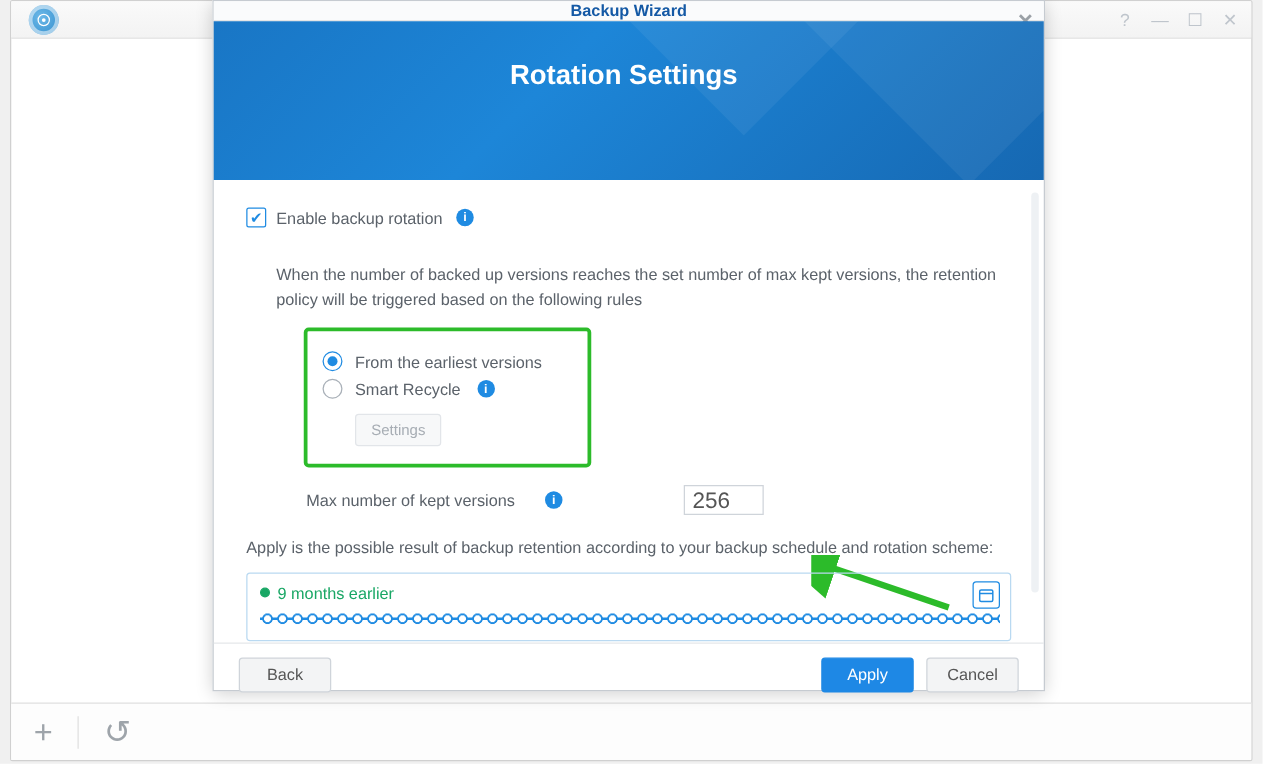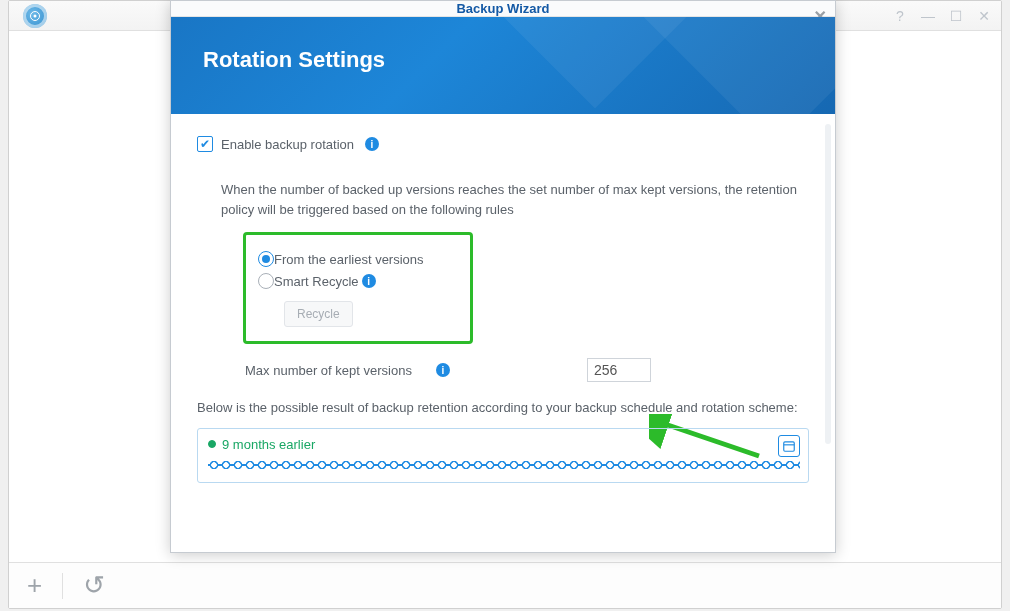--- a/index.html
+++ b/index.html
@@ -34,23 +34,23 @@
     background:#fff; border:1px solid #c6cbd1; box-shadow:0 2px 14px rgba(0,0,0,.2);
   }
   .wizard-title {
     height:16px; display:flex; align-items:center; justify-content:center;
     font-size:13px; font-weight:bold; color:#1459a5; position:relative;
     border-bottom:1px solid #e5e5e5; background:#fafbfc;
   }
   .wizard-title .close { position:absolute; right:8px; top:6px; font-size:16px; color:#9aa0a6; }
 
   .wizard-header {
-    height:97px; padding:30px 28px 0 32px;
+    height:127px; padding:30px 28px 0 20px;
     background:linear-gradient(135deg,#1976c5 0%, #1d86d8 40%, #1668b2 100%);
-    position:relative; overflow:hidden; color:#fff;
+    position:relative; overflow:hidden; color:#fff;text-align:center;
   }
   .wizard-header::before, .wizard-header::after {
     content:""; position:absolute; width:200px; height:200px;
     background:rgba(255,255,255,.06); transform:rotate(45deg);
   }
   .wizard-header::before { right:-40px; top:-110px; }
   .wizard-header::after  { right:140px; top:-150px; }
   .wizard-header h1 { font-size:22px; font-weight:bold; }
 
   .wizard-body {
@@ -70,40 +70,40 @@
   .info-ic {
     width:14px; height:14px; border-radius:50%; background:#1f8be2; color:#fff;
     font-size:10px; font-weight:bold; display:inline-flex; align-items:center; justify-content:center;
     margin-left:3px;
   }
   .desc { margin-left:24px; line-height:1.55; margin-bottom:12px;margin-top:28px; }
   .radio-box {
     margin-left:46px; border:3px solid #2cbb2a; border-radius:4px;
     padding:10px 16px 14px 12px; width:230px; position:relative;
   }
-  .radio-row { display:flex; align-items:center; margin:6px 0; }
+  .radio-row { display:flex; align-items:center; gap:10px; margin:6px 0; }
   .radio {
     width:16px; height:16px; border:1px solid #a9b0b8; border-radius:50%;
     display:inline-flex; align-items:center; justify-content:center;
   }
   .radio.sel { border-color:#1f8be2; }
   .radio.sel::after { content:""; width:8px; height:8px; background:#1f8be2; border-radius:50%; }
   .settings-btn {
     margin-left:26px; margin-top:6px; padding:5px 12px; font-size:12px; color:#a7adb4;
     background:#f7f8f9; border:1px solid #e2e5e9; border-radius:3px;
   }
 
   .arrow {
     position:absolute; left:478px; top:300px; transform:rotate(0deg);
   }
 
   .max-row { display:flex; align-items:center; gap:21px; margin-left:48px; margin-top:14px;}
   .max-row input {
-    width:64px; height:24px; border:1px solid #cfd4da; padding:0 6px; font-size:14px; color:#555;
-    margin-left:116px;
+    width:64px; height:24px; border:1px solid #cfd4da; padding:0 6px; font-size:18px; color:#555;
+    margin-left:76px;
   }
 
   .below-txt { margin-top:16px; margin-bottom:10px; line-height:1.5;}
 
   .timeline {
     border:1px solid #b9d9f1; border-radius:3px; padding:8px 8px 12px 10px; position:relative;
     margin-top:4px;
   }
   .tl-label { color:#19a765; font-size:13px; display:flex; align-items:center; gap:6px; margin-bottom:8px;}
   .tl-dot-start { width:8px; height:8px; background:#19a765; border-radius:50%; border:1px solid #19a765;}
@@ -178,48 +178,54 @@
     <div class="radio-box">
       <div class="radio-row">
         <span class="radio sel"></span>
         <span>From the earliest versions</span>
       </div>
       <div class="radio-row">
         <span class="radio"></span>
         <span>Smart Recycle</span>
         <span class="info-ic">i</span>
       </div>
-      <button class="settings-btn" disabled="">Recycle</button>
+      <button class="settings-btn" disabled="">Settings</button>
     </div>
 
     <svg class="arrow" width="120" height="50">
       <defs>
           <marker id="ah" markerWidth="12" markerHeight="12" refX="2" refY="5" orient="auto">
         <path d="M0,0 L0,10 L12,5 z" fill="#2cbb2a"></path>
           </marker>
         </defs>
       <line x1="110" y1="42" x2="10" y2="8" stroke="#2cbb2a" stroke-width="5" marker-end="url(#ah)"></line>
     </svg>
 
     <div class="max-row">
       <span>Max number of kept versions</span>
       <span class="info-ic">i</span>
       <input value="256" style="">
     </div>
 
-    <div class="below-txt">Below is the possible result of backup retention according to your backup schedule and rotation scheme:</div>
+    <div class="below-txt">Apply is the possible result of backup retention according to your backup schedule and rotation scheme:</div>
 
     <div class="timeline">
       <span class="cal-ic">
         <svg width="14" height="14" viewBox="0 0 24 24">
             <rect x="3" y="5" width="18" height="16" rx="2" fill="none" stroke="#1f8be2" stroke-width="2"></rect>
             <line x1="3" y1="10" x2="21" y2="10" stroke="#1f8be2" stroke-width="2"></line>
           </svg>
       </span>
       <div class="tl-label">
         <span class="tl-dot-start"></span>
         <span>9 months earlier</span>
       </div>
       <div class="tl-line"></div>
     </div>
   </div>
 
+  <div class="wizard-footer">
+    <button class="btn">Back</button>
+    <span class="spacer"></span>
+    <button class="btn primary">Apply</button>
+    <button class="btn">Cancel</button>
+  </div>
 </div>
 
 </body></html>

